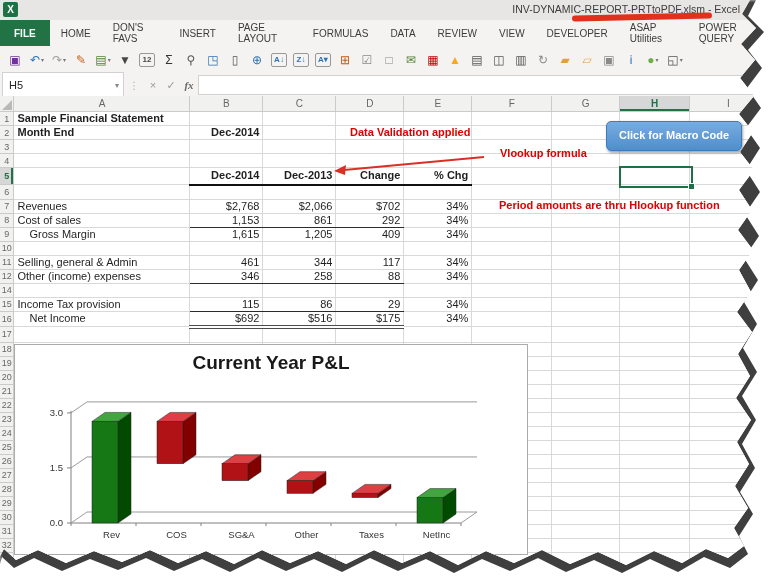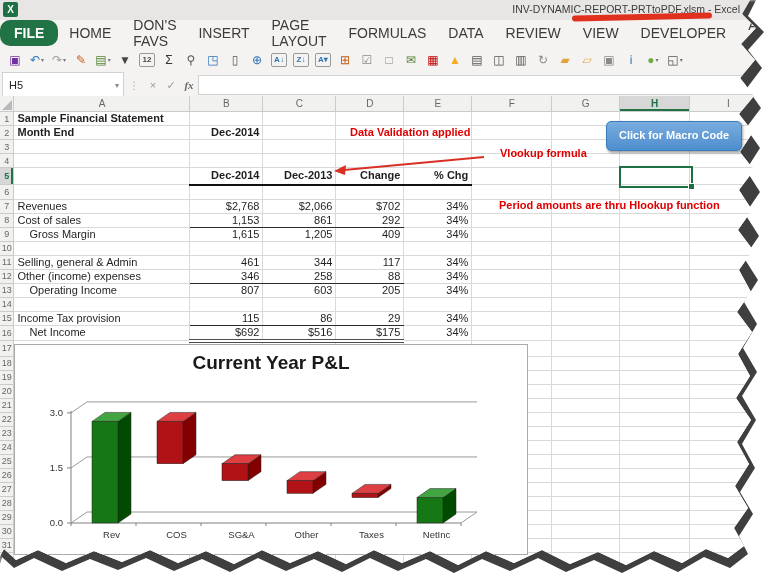--- a/index.html
+++ b/index.html
@@ -13,21 +13,21 @@
   
   .titlebar{position:absolute;left:0;top:0;width:100%;height:20px;background:#e8e6e4;}
   .excel-logo{position:absolute;left:3px;top:2px;width:15px;height:15px;background:#1e7145;
     border-radius:2px;color:#fff;font-weight:bold;font-size:10px;text-align:center;line-height:15px;}
   .title-text{position:absolute;right:28px;top:3px;font-size:10.5px;color:#3c3c3c;}
   .marker{position:absolute;left:572px;top:14px;width:140px;height:6px;background:#e0301e;
     border-radius:3px;transform:rotate(-1.2deg);z-index:9;}
   
   .tabs{position:absolute;left:0;top:20px;width:100%;height:26px;background:#f5f3f1;
     display:flex;align-items:stretch;border-bottom:1px solid #e3e1df;}
-  .tab{padding:0 11px;font-size:14px;color:#3b3b3b;display:flex;align-items:center;cursor:default;border-radius:10px;}
+  .tab{padding:0 11px;font-size:10px;color:#3b3b3b;display:flex;align-items:center;cursor:default;}
   .tab.active{background:#217346;color:#fff;font-weight:bold;padding:0 14px;}
   
   .qat{position:absolute;left:0;top:46px;width:100%;height:28px;background:#f5f3f1;
     display:flex;align-items:center;padding-left:4px;box-sizing:border-box;}
   .qicon{width:22px;height:20px;display:flex;align-items:center;justify-content:center;
     font-size:12px;line-height:1;cursor:default;}
   .qicon .dd{font-size:6px;color:#777;margin-left:1px;}
   .qicon.txt{font-size:8px;font-weight:bold;border:1px solid #999;border-radius:2px;width:14px;height:12px;margin:0 3px;}
   
   .fbar{position:absolute;left:0;top:74px;width:100%;height:22px;background:#f5f3f1;
@@ -312,32 +312,20 @@
             <td class="num"></td>
             <td class="num"></td>
             <td class="num"></td>
           </tr>
           <tr>
             <th class="rh">12</th>
             <td class="colA">Other (income) expenses</td>
             <td class="num u">346</td>
             <td class="num u">258</td>
             <td class="num u">88</td>
-            <td class="num">34%</td>
-            <td class="num"></td>
-            <td class="num"></td>
-            <td class="num"></td>
-            <td class="num"></td>
-          </tr>
-          <tr>
-            <th class="rh">13</th>
-            <td class="colA ind">Operating Income</td>
-            <td class="num">807</td>
-            <td class="num">603</td>
-            <td class="num">205</td>
             <td class="num">34%</td>
             <td class="num"></td>
             <td class="num"></td>
             <td class="num"></td>
             <td class="num"></td>
           </tr>
           <tr>
             <th class="rh">14</th>
             <td class="colA"></td>
             <td class="num"></td>

